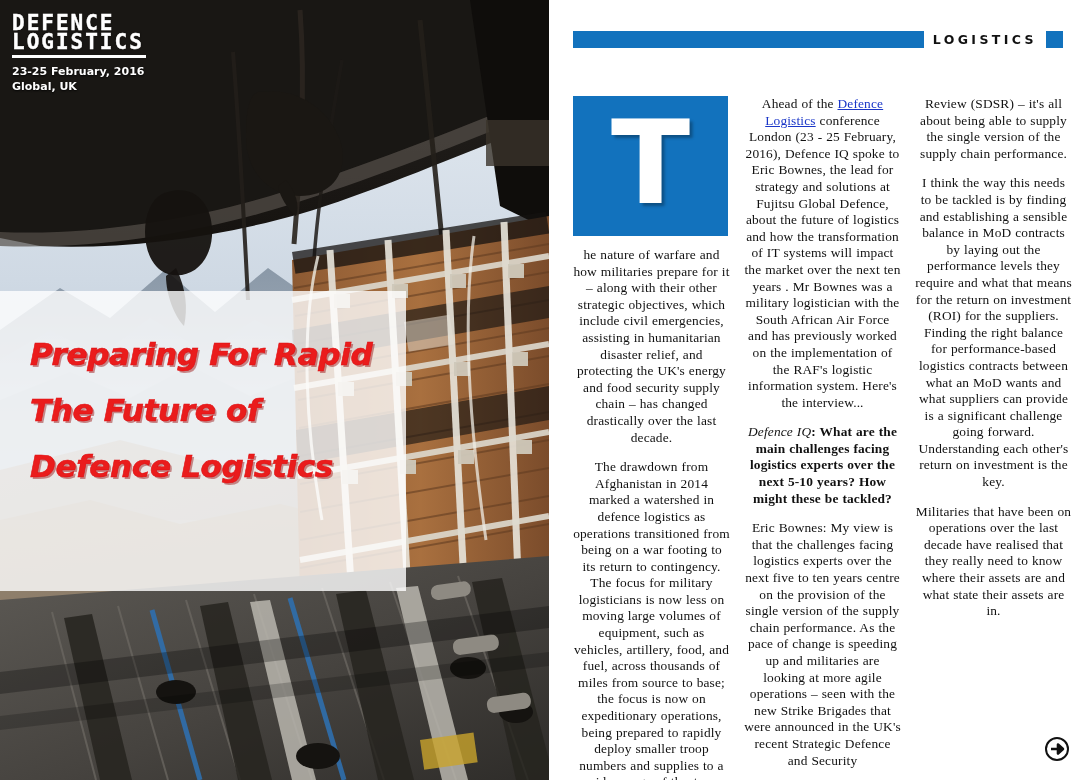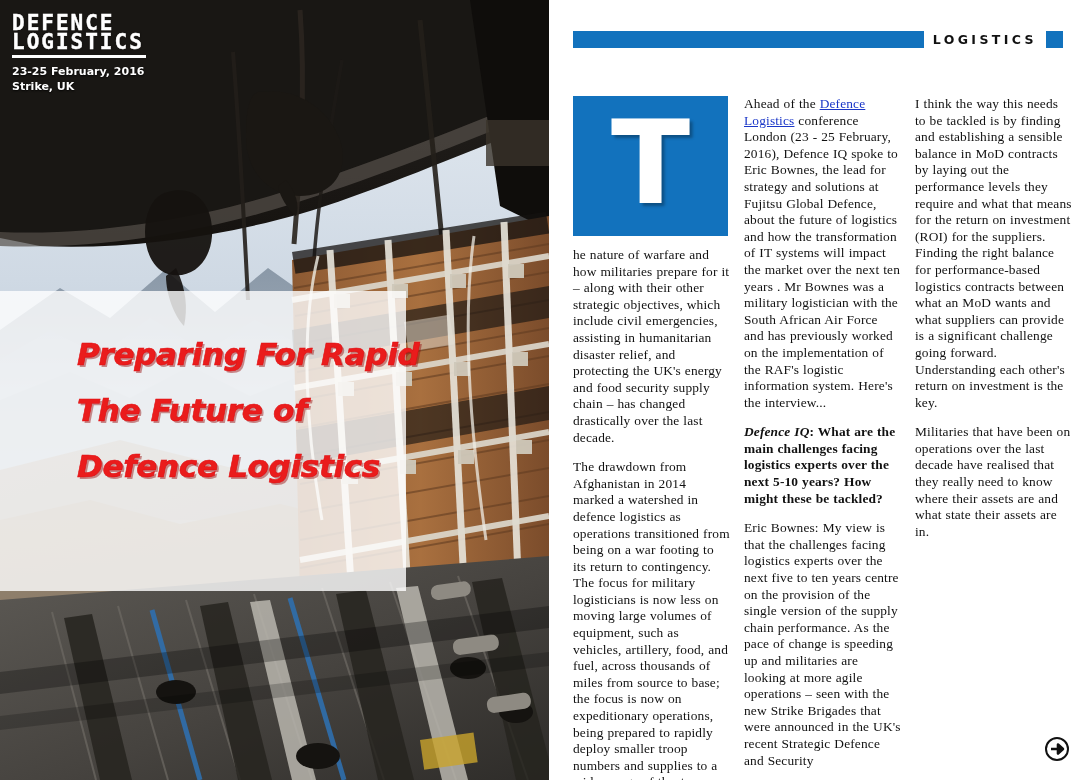--- a/index.html
+++ b/index.html
@@ -46,21 +46,20 @@
     background:rgba(255,255,255,0.80); z-index:5;
   }
   .headline{
     position:absolute; left:30px; top:326px; width:380px; z-index:7;
     font-family:"DejaVu Sans", sans-serif;
     font-weight:bold; font-style:italic;
     font-size:31px; line-height:56px;
     color:#ea1c1c;
     letter-spacing:-0.3px;
     text-shadow:2px 2px 0 rgba(150,10,10,.45);
-    margin-left:47px;
     -webkit-text-stroke:0.6px #e00f12;
   }
   .headline .hl{ display:block; white-space:nowrap; }
 
   
   .content{
     position:absolute; left:549px; top:0; width:531px; height:780px;
     background:#ffffff;
   }
 
@@ -92,26 +91,26 @@
   .dropcap-letter{
     font-family:"DejaVu Sans", sans-serif;
     font-weight:bold; font-size:116px; line-height:110px; color:#fff;
     text-shadow:3px 3px 3px rgba(0,0,0,.30);
     margin-top:-6px;
   }
 
   p.body{
     font-family:"Liberation Serif", serif;
     font-size:13.4px; line-height:16.6px; color:#111;
-    margin:0 0 13px 0; text-align:left;
+    margin:0 0 13px 0; text-align:center;
     letter-spacing:0.15px;
     word-spacing:0.4px;
   }
   p.q{ font-weight:bold; }
-  p.q .who{ font-style:italic; font-weight:bold; }
+  p.q .who{ font-style:italic; font-weight:normal; }
   p.a .who{ font-weight:normal; }
   a.inline-link{ color:#1a36c8; text-decoration:underline; }
 
   .next-arrow{
     position:absolute; right:10px; bottom:18px;
     width:26px; height:26px;
   }
 </style>
 </head>
 <body>
@@ -286,21 +285,21 @@
       </g>
 
       <rect x="0" y="0" width="549" height="780" fill="none"></rect>
     </svg>
 
     <div class="logo-block">
       <div class="logo-line">DEFENCE</div>
       <div class="logo-line">LOGISTICS</div>
       <div class="logo-rule"></div>
       <div class="logo-meta">23-25 February, 2016</div>
-      <div class="logo-meta loc">Strike, UK</div>
+      <div class="logo-meta loc">Global, UK</div>
     </div>
 
     <div class="headline-band"></div>
 
     <div class="headline">
       <span class="hl">Preparing For Rapid</span>
       <span class="hl">The Future of</span>
       <span class="hl">Defence Logistics</span>
     </div>
   </div>
@@ -323,20 +322,21 @@
         <p class="body">The drawdown from Afghanistan in 2014 marked a watershed in defence logistics as operations transitioned from being on a war footing to its return to contingency. The focus for military logisticians is now less on moving large volumes of equipment, such as vehicles, artillery, food, and fuel, across thousands of miles from source to base; the focus is now on expeditionary operations, being prepared to rapidly deploy smaller troop numbers and supplies to a wider range of theatres.</p>
       </div>
 
       <div class="col">
         <p class="body"><span>Ahead of the </span><a class="inline-link" href="#">Defence Logistics</a><span> conference London (23 - 25 February, 2016), Defence IQ spoke to Eric Bownes, the lead for strategy and solutions at Fujitsu Global Defence, about the future of logistics and how the transformation of IT systems will impact the market over the next ten years . Mr Bownes was a military logistician with the South African Air Force and has previously worked on the implementation of the RAF's logistic information system. Here's the interview...</span></p>
         <p class="body q"><span class="who">Defence IQ</span><span>: What are the main challenges facing logistics experts over the next 5-10 years? How might these be tackled?</span></p>
         <p class="body a"><span class="who">Eric Bownes</span><span>: My view is that the challenges facing logistics experts over the next five to ten years centre on the provision of the single version of the supply chain performance. As the pace of change is speeding up and militaries are looking at more agile operations – seen with the new Strike Brigades that were announced in the UK's recent Strategic Defence and Security</span></p>
       </div>
 
       <div class="col">
+        <p class="body">Review (SDSR) – it's all about being able to supply the single version of the supply chain performance.</p>
         <p class="body">I think the way this needs to be tackled is by finding and establishing a sensible balance in MoD contracts by laying out the performance levels they require and what that means for the return on investment (ROI) for the suppliers. Finding the right balance for performance-based logistics contracts between what an MoD wants and what suppliers can provide is a significant challenge going forward. Understanding each other's return on investment is the key.</p>
         <p class="body">Militaries that have been on operations over the last decade have realised that they really need to know where their assets are and what state their assets are in.</p>
       </div>
 
     </div>
 
     <svg class="next-arrow" viewBox="0 0 26 26">
       <circle cx="13" cy="13" r="11" fill="#fff" stroke="#111" stroke-width="2"></circle>
       <path d="M7 13 L15 13 M14 8.5 L19 13 L14 17.5 Z" fill="#111" stroke="#111" stroke-width="2.6" stroke-linejoin="round"></path>
     </svg>

